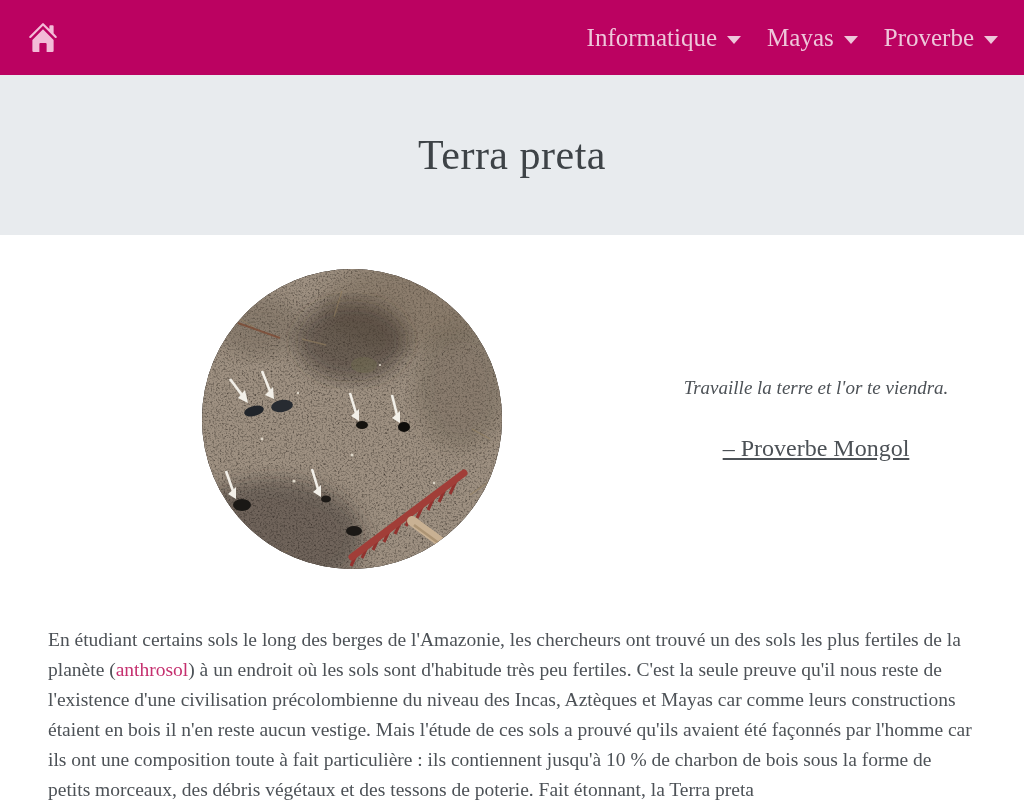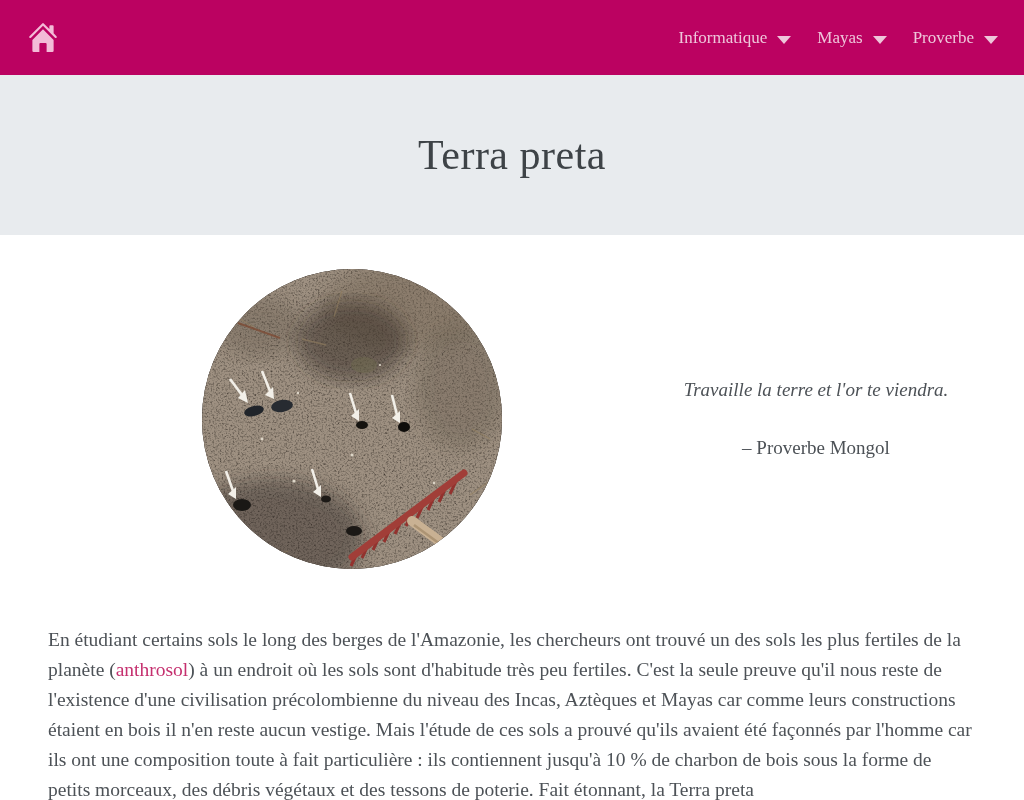--- a/index.html
+++ b/index.html
@@ -17,21 +17,21 @@
   
   .navbar{
     height:75px;background:var(--navbar-bg);
     display:flex;align-items:center;justify-content:space-between;
     padding:0 26px;
   }
   .brand{display:flex;align-items:center;cursor:pointer;}
   .nav-menu{list-style:none;display:flex;align-items:center;}
   .nav-item{
     display:flex;align-items:center;
-    color:var(--nav-text);font-size:17px;
+    color:var(--nav-text);font-size:25px;
     padding:0 13px;cursor:pointer;white-space:nowrap;
   }
   .nav-item:last-child{padding-right:0;}
   .caret{
     width:0;height:0;display:inline-block;margin-left:10px;margin-top:4px;
     border-left:7px solid transparent;border-right:7px solid transparent;
     border-top:8px solid var(--nav-text);
   }
 
   
@@ -48,21 +48,21 @@
   .row{display:flex;align-items:center;margin-top:34px;}
   .col-image{width:608px;display:flex;justify-content:center;}
   .col-quote{flex:1;text-align:center;}
   .photo-wrap{
     width:300px;height:300px;border-radius:50%;overflow:hidden;
     background:#3b332c;flex:0 0 auto;
   }
   blockquote p.quote-text{
     font-style:italic;font-size:19px;color:#4c5156;margin-bottom:36px;
   }
-  .quote-author{font-size:19px;color:#4c5156;}
+  .quote-author{font-size:24px;color:#4c5156;text-decoration:underline;}
 
   .article{margin-top:56px;}
   .article p{font-size:19.5px;line-height:30px;color:var(--body-text);}
   .text-link{color:var(--link);text-decoration:none;cursor:pointer;margin-top:22px;}
 </style>
 </head>
 <body>
 
 <nav class="navbar">
   <a class="brand">

